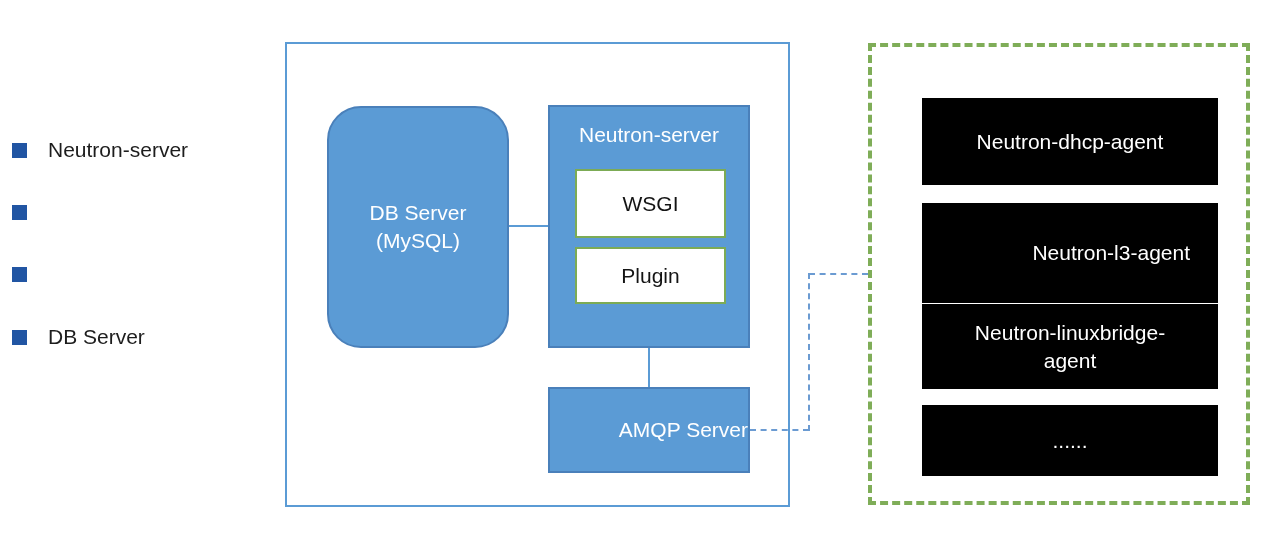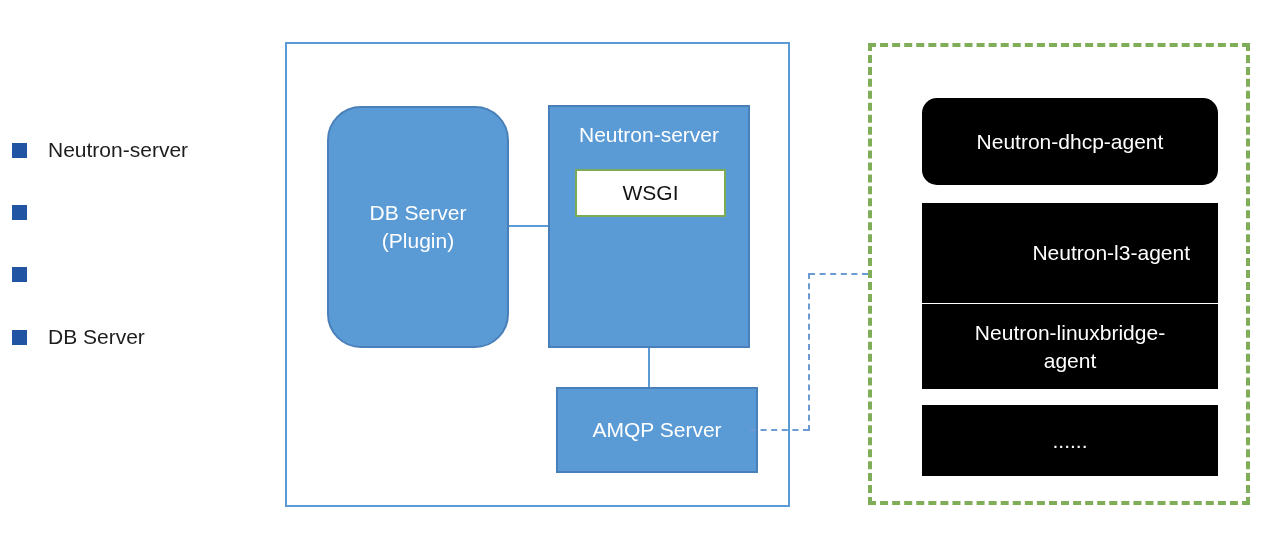--- a/index.html
+++ b/index.html
@@ -42,28 +42,27 @@
   }
   .neutron-server-title {
     padding-top: 16px; text-align: center; color: #ffffff; font-size: 21px;
   }
   .inner-comp {
     position: absolute; left: 25px; width: 151px;
     background: #ffffff; border: 2px solid #7cab55;
     display: flex; align-items: center; justify-content: center;
     color: #141414; font-size: 21px;
   }
-  .inner-wsgi { top: 62px; height: 48px; }
+  .inner-wsgi { top: 62px; height: 69px; }
   .inner-plugin { top: 140px; height: 57px; }
   .amqp-server {
     left: 548px; top: 387px; width: 202px; height: 86px;
     background: #5b9bd5; border: 2px solid #4a80ba;
-    display: flex; flex-direction: column; justify-content: center; align-items: center;
+    display: flex; flex-direction: column; justify-content: center; align-items: flex-end;
     line-height: 1.35;
-    margin-left: 8px;
   }
 
   
   .conn { position: absolute; }
   .conn-db-ns { left: 509px; top: 225px; width: 39px; height: 2px; background: #5b9bd5; }
   .conn-ns-amqp { left: 648px; top: 348px; width: 2px; height: 39px; background: #5b9bd5; }
   .dash-h1 { left: 750px; top: 429px; width: 59px; height: 0; border-top: 2px dashed #6b9bd2; }
   .dash-v  { left: 808px; top: 273px; width: 0; height: 158px; border-left: 2px dashed #6b9bd2; }
   .dash-h2 { left: 809px; top: 273px; width: 59px; height: 0; border-top: 2px dashed #6b9bd2; }
 
@@ -72,21 +71,21 @@
     position: absolute; left: 868px; top: 43px;
     width: 382px; height: 462px;
     border: 4px dashed #7fad58; background: transparent;
   }
   .agent-node {
     position: absolute; left: 922px; width: 296px;
     background: #000000; color: #ffffff; font-size: 21px;
     display: flex; align-items: center; justify-content: center;
     text-align: center; line-height: 1.3; padding: 0 28px;
   }
-  .agent-1 { top: 98px;  height: 87px; border-radius: 15px; }
+  .agent-1 { top: 98px;  height: 87px; }
   .agent-2 { top: 203px; height: 100px; justify-content: flex-end; }
   .agent-3 { top: 304px; height: 85px; align-items: center; }
   .agent-4 { top: 405px; height: 71px; }
 </style>
 </head>
 <body>
 
 <div class="canvas">
 
   <div class="legend">
@@ -103,27 +102,30 @@
     <div class="legend-row" style="top:323px">
       <span class="legend-bullet"></span>
       <span class="legend-label">DB Server</span>
     </div>
   </div>
 
   <div class="controller-box"></div>
 
   <div class="node db-server">
     <div>DB Server</div>
-    <div>(Plugin)</div>
+    <div>(MySQL)</div>
   </div>
 
   <div class="node neutron-server">
     <div class="neutron-server-title">Neutron-server</div>
     <div class="inner-comp inner-wsgi">
       <span>WSGI</span>
+    </div>
+    <div class="inner-comp inner-plugin">
+      <span>Plugin</span>
     </div>
   </div>
 
   <div class="node amqp-server">
     <div>AMQP Server</div>
   </div>
 
   <div class="conn conn-db-ns"></div>
   <div class="conn conn-ns-amqp"></div>
   <div class="conn dash-h1"></div>

